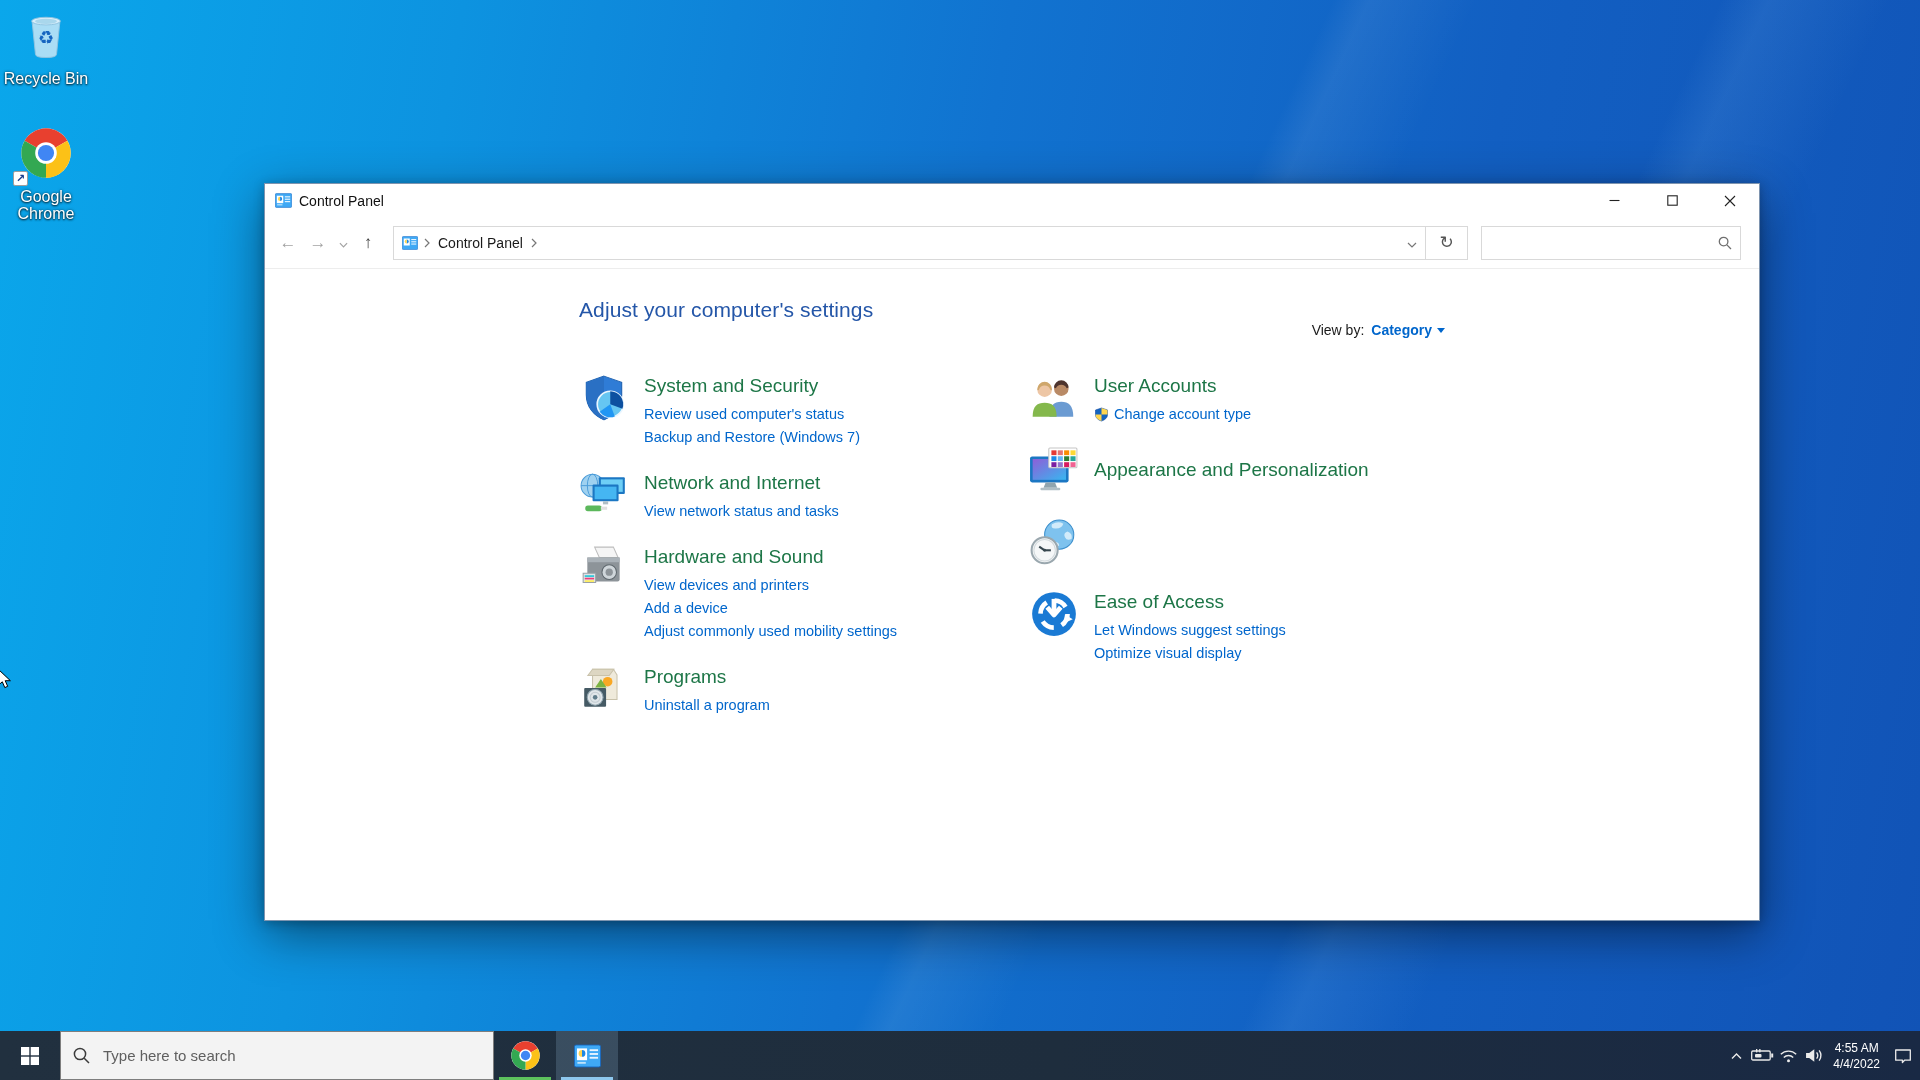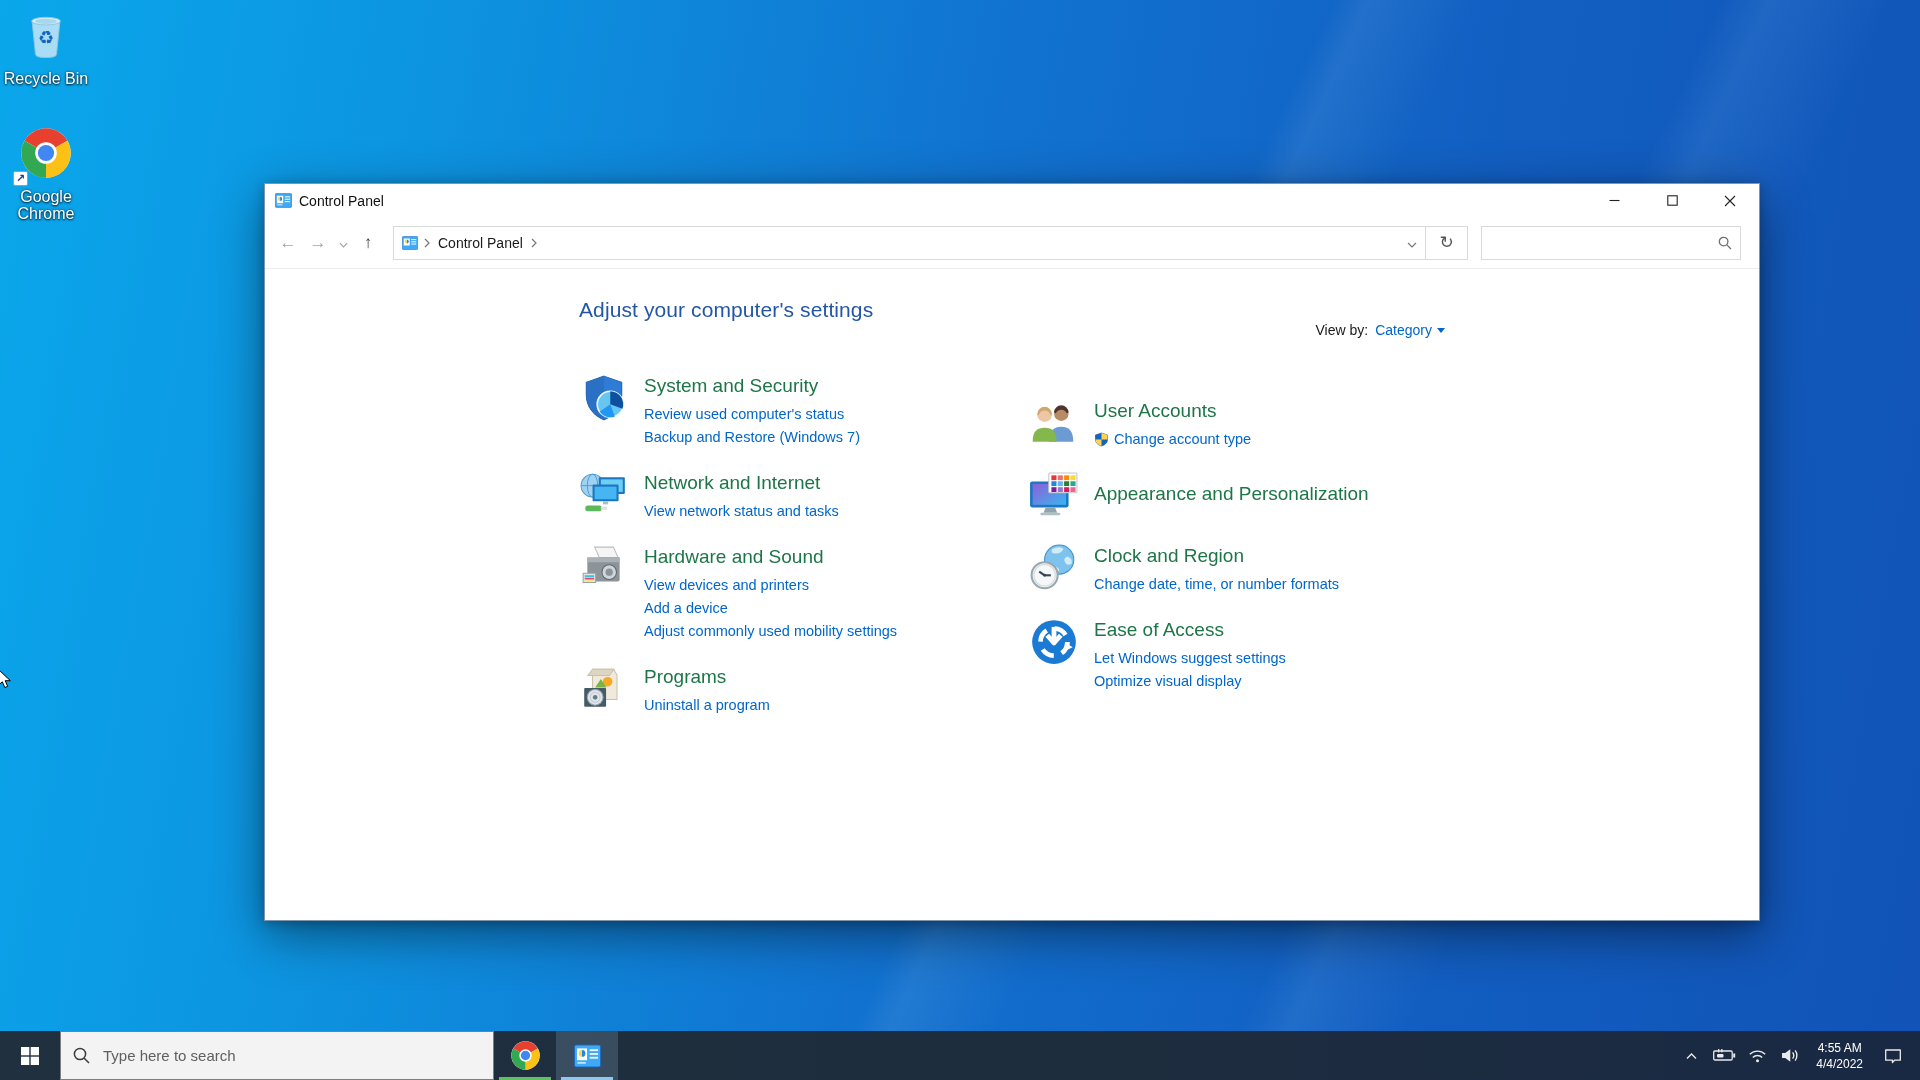--- a/index.html
+++ b/index.html
@@ -63,23 +63,23 @@
     width:260px; height:34px; margin-left:13px; border:1px solid #d9d9d9;
     display:flex; align-items:center; padding:0 8px;
   }
   .cp-search input { flex:1; border:none; outline:none; font-size:13px; font-family:inherit; }
 
   .content { flex:1 1 auto; background:#fff; overflow:hidden; }
   .content-inner { width:866px; margin:0 auto; padding-top:29px; }
   .heading-row { display:flex; align-items:baseline; margin-bottom:35px;flex-direction:column; }
   .main-heading { font-size:21px; font-weight:400; color:#2456a8; letter-spacing:.1px; }
   .viewby { margin-left:auto; font-size:14px; color:#1a1a1a; display:flex; align-items:center; gap:7px; }
-  .viewby a { color:#0066cc; text-decoration:none; display:inline-flex; align-items:center; gap:5px; }
-
-  .columns { display:flex;align-items:center; }
+  .viewby a { color:#0066cc; text-decoration:none; display:inline-flex; align-items:center; gap:5px;font-weight:bold; }
+
+  .columns { display:flex; }
   .col-left { width:450px; flex:0 0 auto; }
   .col-right { flex:1 1 auto; }
   .cat-item { display:flex; margin-bottom:21px; }
   .cat-icon { width:50px; height:50px; flex:0 0 auto; margin-right:15px; cursor:pointer; }
   .cat-icon svg { width:50px; height:50px; }
   .cat-text { padding-top:1px; }
   .cat-item.center-title { align-items:center; }
   .cat-item.center-title .cat-text { padding-top:0; }
   a.cat-title {
     display:inline-block; font-size:19px; color:#1d7647; text-decoration:none; margin-bottom:5px; line-height:24px;
@@ -98,21 +98,21 @@
   .start-btn { width:60px; display:flex; align-items:center; justify-content:center; }
   .tb-search {
     width:434px; margin:0; background:#f3f3f3; border:1px solid #7e7e7e;
     display:flex; align-items:center; padding:0 12px; gap:13px;
   }
   .tb-search input { flex:1; border:none; outline:none; background:transparent; font-size:15px; color:#be185d; font-family:inherit; }
   .tb-search input::placeholder { color:#5f5f5f; opacity:1; }
   .tb-btn { width:62px; position:relative; display:flex; align-items:center; justify-content:center; }
   .tb-btn .underline { position:absolute; left:5px; right:5px; bottom:0; height:3px; }
   .tb-btn.active { background:rgba(150,190,220,.22); }
-  .tray { margin-left:auto; display:flex; align-items:center; gap:7px; padding-right:10px; }
+  .tray { margin-left:auto; display:flex; align-items:center; }
   .tray-icon { width:26px; height:100%; display:flex; align-items:center; justify-content:center; }
   .tray-clock { text-align:center; font-size:12px; line-height:16px; color:#fff; padding:0 6px; }
   .action-center { width:34px; height:100%; display:flex; align-items:center; justify-content:center; }
 
   .cursor { position:absolute; left:-3px; top:668px; z-index:99; pointer-events:none; }
 </style>
 </head>
 <body>
 
 <div class="screen">
@@ -386,24 +386,20 @@
                 <svg viewBox="0 0 48 48">
                   <circle cx="29" cy="16" r="14" fill="#7ec2ee" stroke="#3d8fcc"></circle>
                   <path d="M22 6 q6 -3.5 11 -.5 q-1.5 4.5 -7 4.5 q-5.5 .5 -4 -4z M37 13 q5 2 4 7 q-4.5 2.5 -6.5 -1.5 q-2 -4 2.5 -5.5z M25 23 q4 0 4 3.5 q-3 2.5 -6 .5 q-.5 -3 2 -4z" fill="#d2ebfa"></path>
                   <circle cx="15" cy="31" r="12.5" fill="#f5f7f8" stroke="#9aa7ae" stroke-width="2"></circle>
                   <circle cx="15" cy="31" r="10.3" fill="none" stroke="#d3dadd"></circle>
                   <line x1="15" y1="31" x2="9.8" y2="27.4" stroke="#37474f" stroke-width="2"></line>
                   <line x1="15" y1="31" x2="21" y2="31" stroke="#37474f" stroke-width="2"></line>
                   <circle cx="15" cy="31" r="1.4" fill="#37474f"></circle>
                 </svg>
               </span>
-              <div class="cat-text">
-                <a href="#" class="cat-title">Clock and Region</a>
-                <a href="#" class="cat-link">Change date, time, or number formats</a>
-              </div>
             </div>
 
             <div class="cat-item">
               <span class="cat-icon">
                 <svg viewBox="0 0 48 48">
                   <circle cx="24" cy="24" r="21" fill="#1a7ad4"></circle>
                   <circle cx="24" cy="24" r="13" fill="none" stroke="#ffffff" stroke-width="4.5" stroke-dasharray="12.5 8"></circle>
                   <path d="M24 9.5 V24" stroke="#ffffff" stroke-width="4.6"></path>
                   <path d="M17.5 17.5 L24 25 L30.5 17.5" fill="none" stroke="#ffffff" stroke-width="4.6" stroke-linejoin="round"></path>
                   <path d="M34.5 24.5 l7.5 4.5 -8.5 3.8 z" fill="#ffffff"></path>

